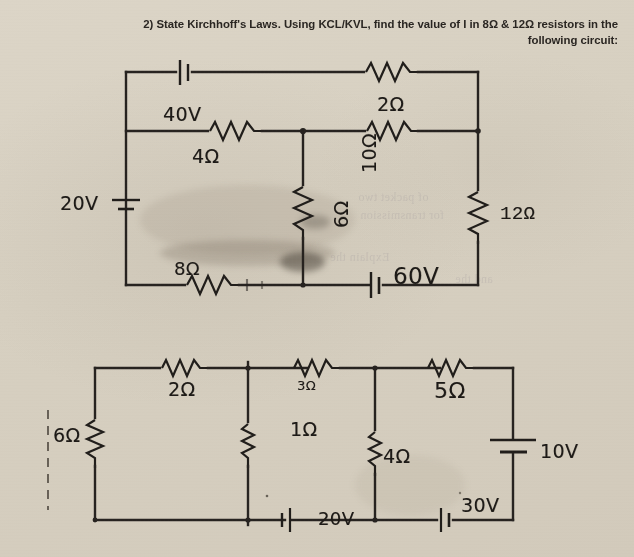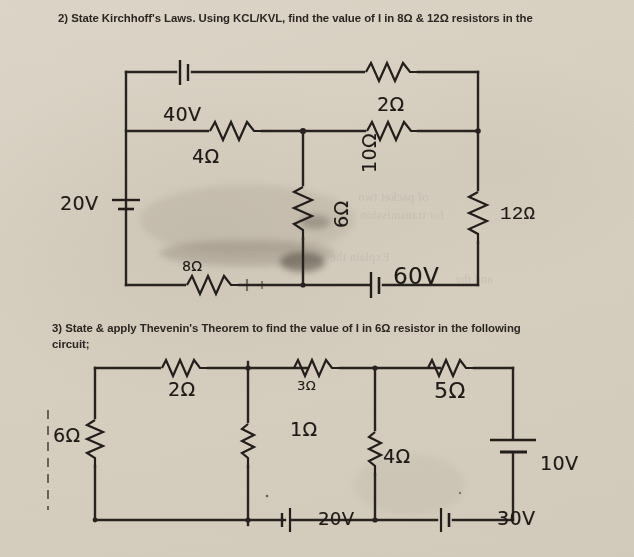--- a/index.html
+++ b/index.html
@@ -126,22 +126,23 @@
   <div class="bleed" style="left:360px; top:208px;">for transmission</div>
   <div class="bleed" style="left:330px; top:250px;">Explain the</div>
   <div class="bleed" style="left:455px; top:272px;">and the</div>
 
   <div class="smudge" style="left:140px; top:185px; width:215px; height:70px; background:rgba(120,108,92,0.13);"></div>
   <div class="smudge" style="left:160px; top:240px; width:175px; height:26px; background:rgba(95,84,70,0.22);"></div>
   <div class="smudge" style="left:280px; top:252px; width:45px; height:20px; background:rgba(55,48,40,0.45);"></div>
   <div class="smudge" style="left:300px; top:215px; width:30px; height:14px; background:rgba(70,62,52,0.30);"></div>
   <div class="smudge" style="left:355px; top:455px; width:110px; height:60px; background:rgba(150,140,120,0.10);"></div>
 
-  <div class="qtext" style="left:58px; top:10px; width:560px;">
+  <div class="qtext" style="left:58px; top:16px; width:560px;text-align:right;">
     <span>2) State Kirchhoff's Laws. Using KCL/KVL, find the value of I in 8Ω &amp; 12Ω resistors in the</span>
+    <span class="indent">following circuit:</span>
   </div>
 
   <div class="circuit" style="left:0px; top:0px; width:634px; height:320px;">
     <svg width="634" height="320" viewBox="0 0 634 320" xmlns="http://www.w3.org/2000/svg">
 
       <path class="wire" d="M126,72 L176,72"></path>
 
       <line class="batt" x1="180" y1="60" x2="180" y2="85" stroke-width="2.4"></line>
       <line class="batt" x1="188" y1="64" x2="188" y2="81" stroke-width="2.4"></line>
       <path class="wire" d="M192,72 L364,72"></path>
@@ -184,27 +185,23 @@
     </svg>
   </div>
 
   <div class="hw" style="left:163px; top:92px; font-size:19px;margin-top:11px;">40V</div>
   <div class="hw" style="left:377px; top:93px; font-size:19px;">2Ω</div>
   <div class="hw" style="left:192px; top:145px; font-size:19px;">4Ω</div>
   <div class="hw rot" style="left:358px; top:173px; font-size:19px;">10Ω</div>
   <div class="hw" style="left:60px; top:192px; font-size:19px;">20V</div>
   <div class="hw rot" style="left:330px; top:228px; font-size:19px;">6Ω</div>
   <div class="hw" style="left:500px; top:203px; font-size:19px;font-family:Liberation Mono, monospace;">12Ω</div>
-  <div class="hw" style="left:182px; top:258px; font-size:14px;">8Ω</div>
+  <div class="hw" style="left:174px; top:258px; font-size:18px;">8Ω</div>
   <div class="hw" style="left:393px; top:263px; font-size:23px;">60V</div>
 
-  <div class="qtext" style="left:52px; top:320px; width:570px;">
-    <span>3) State &amp; apply Thevenin's Theorem to find the value of I in 6Ω resistor in the following</span>
-    <span style="display:block;">circuit;</span>
-  </div>
 
   <div class="circuit" style="left:0px; top:350px; width:634px; height:207px;">
     <svg width="634" height="207" viewBox="0 0 634 207" xmlns="http://www.w3.org/2000/svg">
 
       <path class="dashline" d="M48,60 L48,160"></path>
 
       <path class="wire" d="M95,18 L160,18"></path>
       <path class="res" d="M162,18 L166,10 L173,26 L180,10 L187,26 L194,10 L200,18 L210,18"></path>
       <path class="wire" d="M208,18 L307,18"></path>
       <path class="res" d="M294,18 L298,10 L305,26 L312,10 L319,26 L326,10 L332,18 L342,18"></path>
@@ -249,18 +246,18 @@
       <circle cx="460" cy="143" r="1.2" fill="#3a342c" opacity="0.55"></circle>
     </svg>
   </div>
 
   <div class="hw" style="left:53px; top:424px; font-size:19px;">6Ω</div>
   <div class="hw" style="left:168px; top:378px; font-size:19px;">2Ω</div>
   <div class="hw" style="left:297px; top:378px; font-size:13px;">3Ω</div>
   <div class="hw" style="left:434px; top:378px; font-size:22px;">5Ω</div>
   <div class="hw" style="left:258px; top:418px; font-size:19px;margin-left:32px;">1Ω</div>
   <div class="hw" style="left:383px; top:445px; font-size:19px;">4Ω</div>
-  <div class="hw" style="left:540px; top:440px; font-size:19px;margin-top:12px;">10V</div>
+  <div class="hw" style="left:540px; top:440px; font-size:19px;">10V</div>
   <div class="hw" style="left:318px; top:508px; font-size:18px;">20V</div>
-  <div class="hw" style="left:461px; top:507px; font-size:19px;margin-left:36px;">30V</div>
+  <div class="hw" style="left:461px; top:494px; font-size:19px;">30V</div>
 
   <div id="grain"></div>
 </div>
 
 </body></html>

